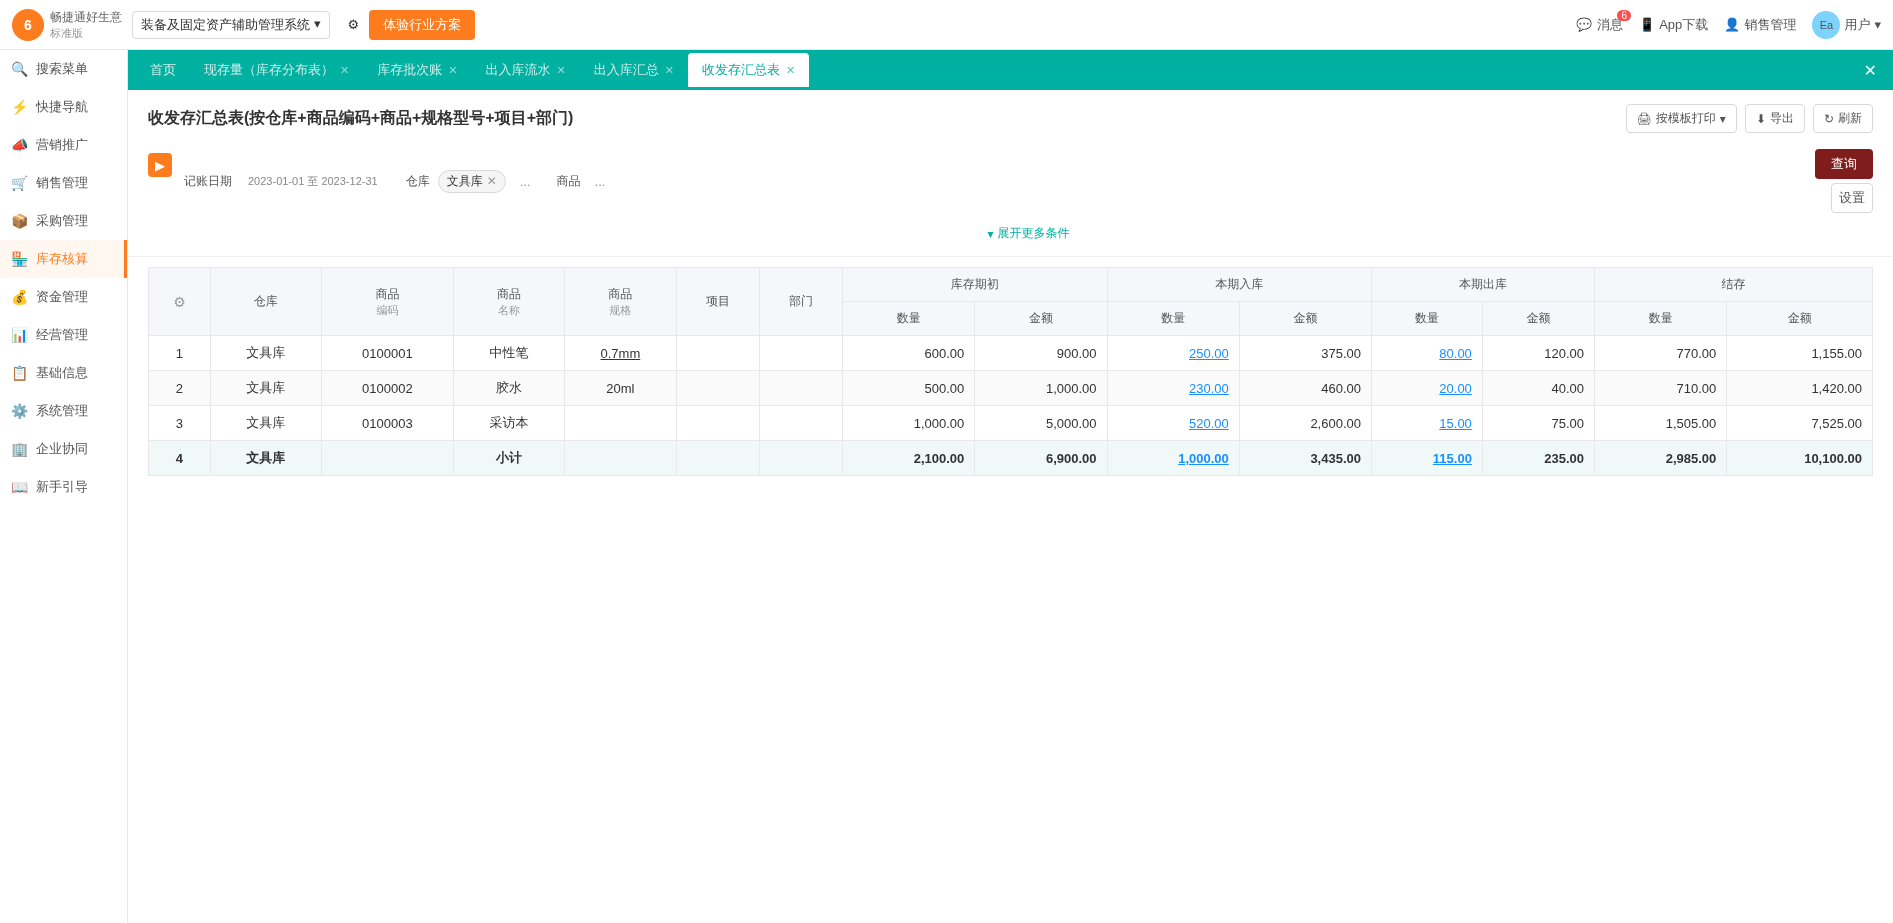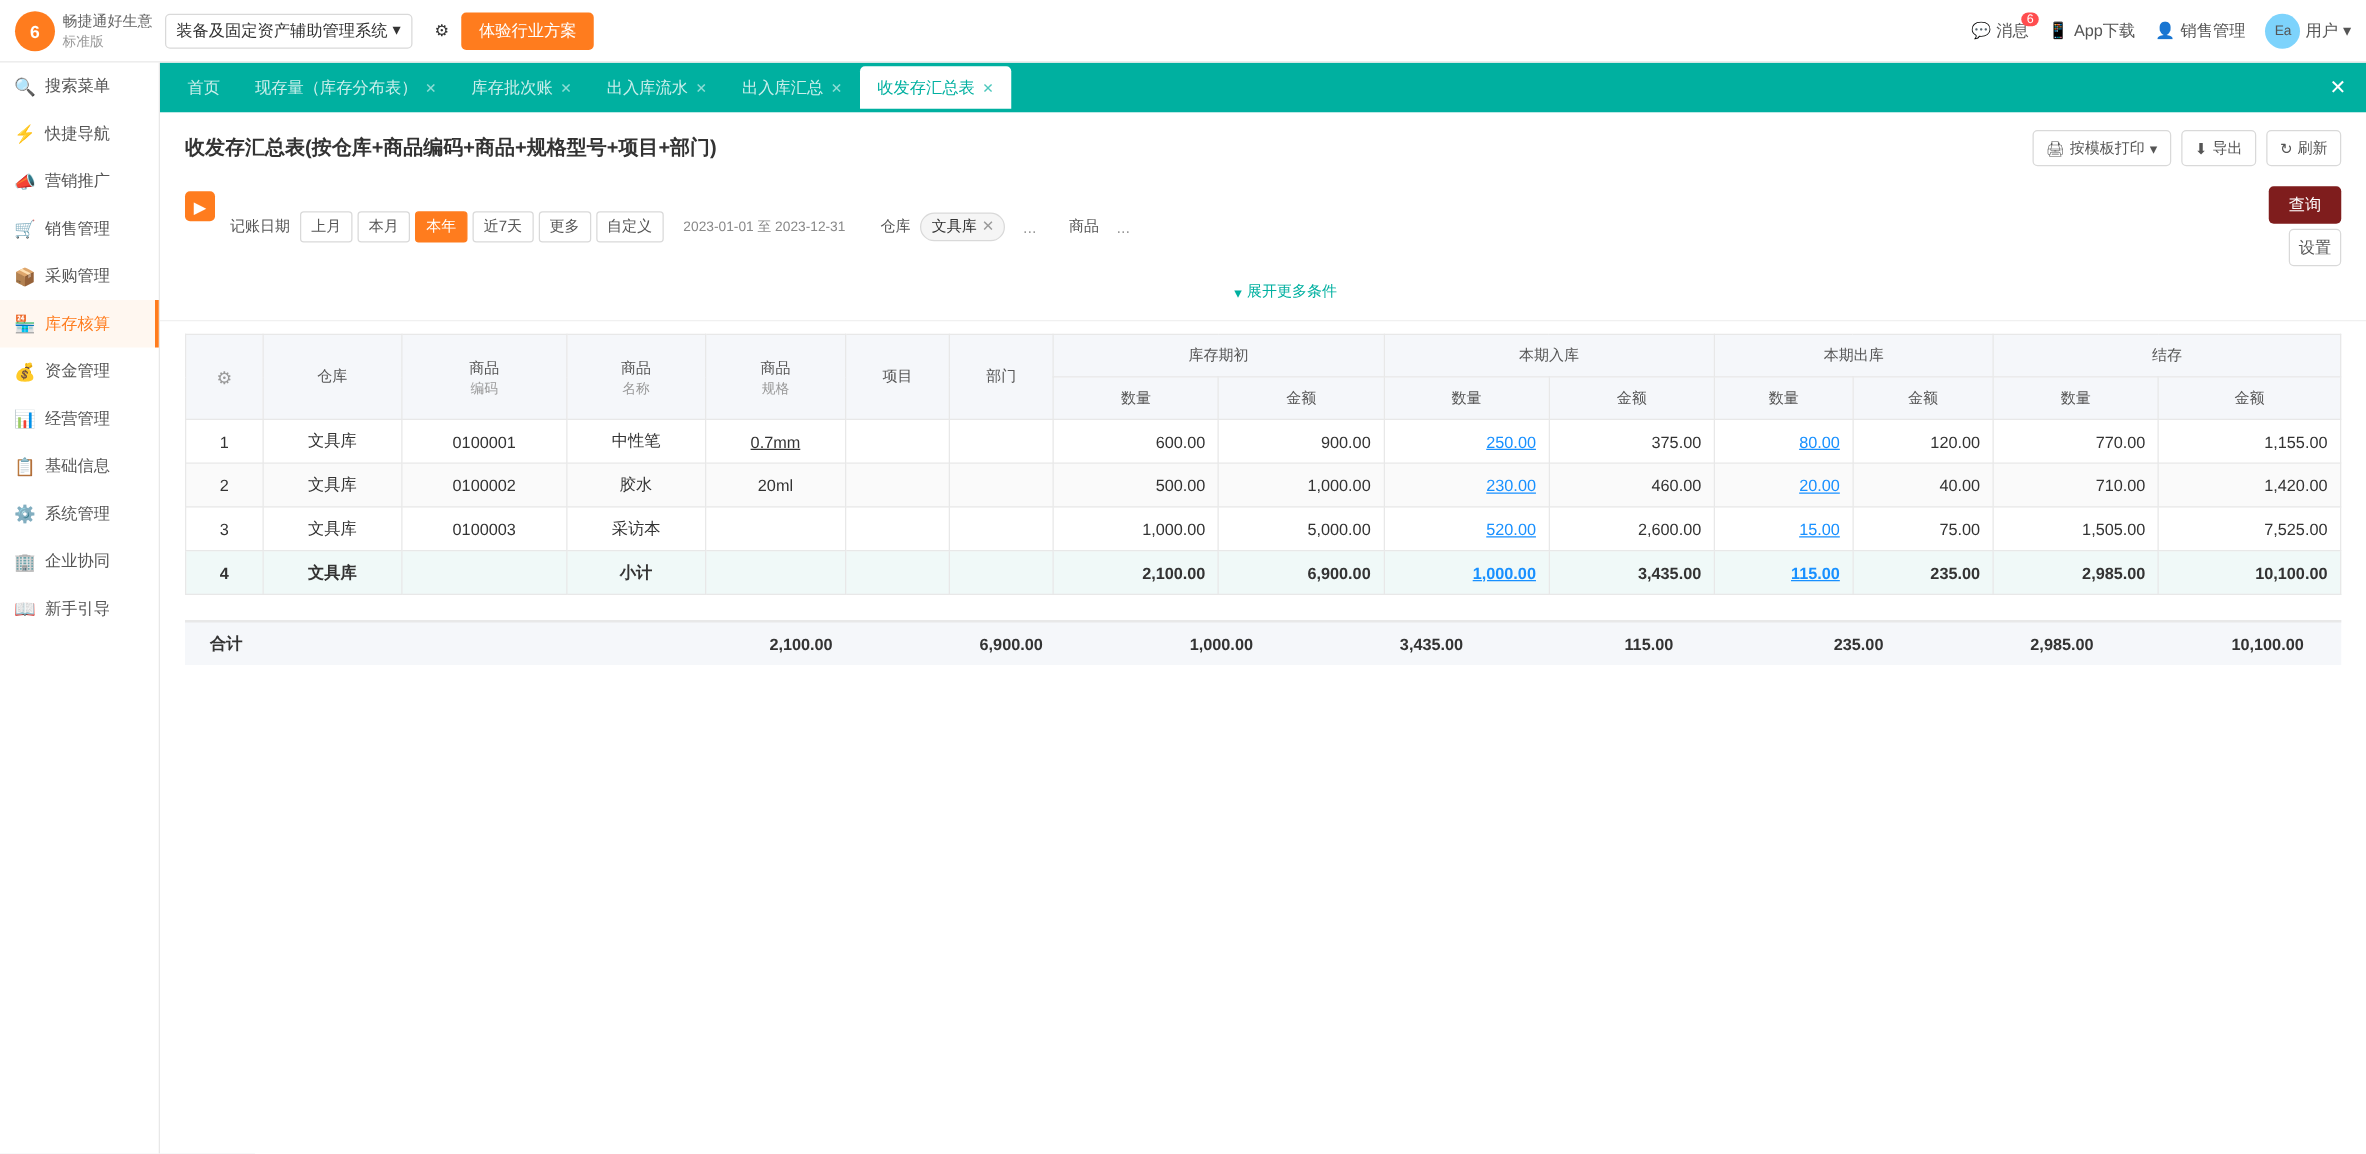--- a/index.html
+++ b/index.html
@@ -211,28 +211,20 @@
               <span>刷新</span>
             </button>
           </div>
         </div>
 
         <div class="filter-bar">
           <div class="filter-toggle">▶</div>
           <div style="flex:1;">
             <div class="filter-row">
               <span class="filter-label">记账日期</span>
-              <div class="date-btns">
-                <button class="date-btn">上月</button>
-                <button class="date-btn">本月</button>
-                <button class="date-btn active">本年</button>
-                <button class="date-btn">近7天</button>
-                <button class="date-btn">更多</button>
-                <button class="date-btn">自定义</button>
-              </div>
               <span style="margin-left:8px;font-size:11px;color:#888;">2023-01-01 至 2023-12-31</span>
 
               <span class="filter-label" style="margin-left:20px;">仓库</span>
               <div class="filter-tag">
                 <span>文具库</span>
                 <span class="filter-tag-close">✕</span>
               </div>
               <span class="dots-btn">...</span>
 
               <span class="filter-label" style="margin-left:12px;">商品</span>
@@ -345,30 +337,17 @@
                   <td style="text-align: right;">3,435.00</td>
                   <td style="text-align: right;"><span class="link-text">115.00</span></td>
                   <td style="text-align: right;">235.00</td>
                   <td style="text-align: right;">2,985.00</td>
                   <td style="text-align: right;">10,100.00</td>
                 </tr>
               </tbody>
           </table>
         </div>
 
-        <div style="display:flex; align-items:center; background:#f5f7fa; border-top:2px solid #e8e8e8; padding:8px 20px; font-size:13px; font-weight:bold; margin:0 20px;">
-          <span style="width:340px; color:#333;">合计</span>
-          <div style="display:flex; flex:1; gap:0;">
-            <span style="flex:1; text-align:right; padding:0 10px;">2,100.00</span>
-            <span style="flex:1; text-align:right; padding:0 10px;">6,900.00</span>
-            <span style="flex:1; text-align:right; padding:0 10px;">1,000.00</span>
-            <span style="flex:1; text-align:right; padding:0 10px;">3,435.00</span>
-            <span style="flex:1; text-align:right; padding:0 10px;">115.00</span>
-            <span style="flex:1; text-align:right; padding:0 10px;">235.00</span>
-            <span style="flex:1; text-align:right; padding:0 10px;">2,985.00</span>
-            <span style="flex:1; text-align:right; padding:0 10px;">10,100.00</span>
-          </div>
-        </div>
 
       </div>
     </div>
   </div>
 </div>
 
 </body></html>

